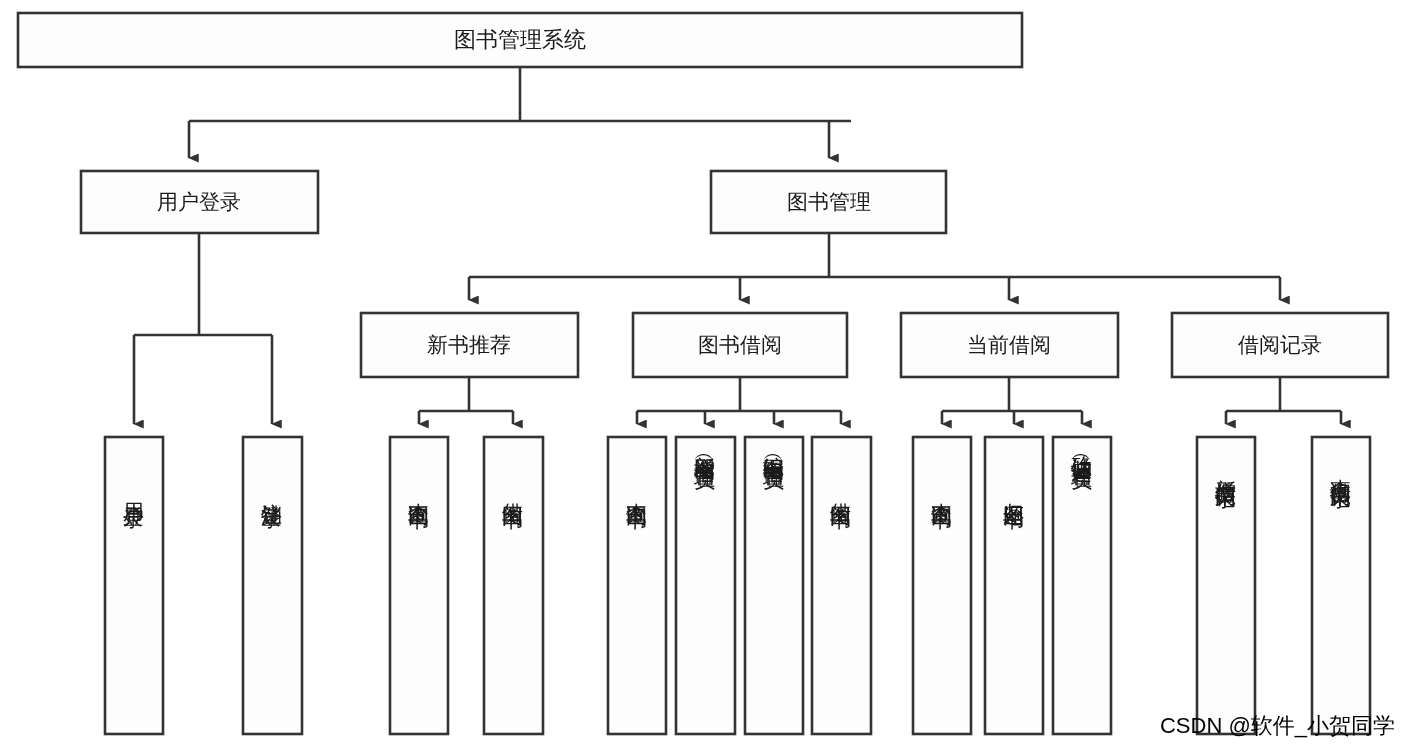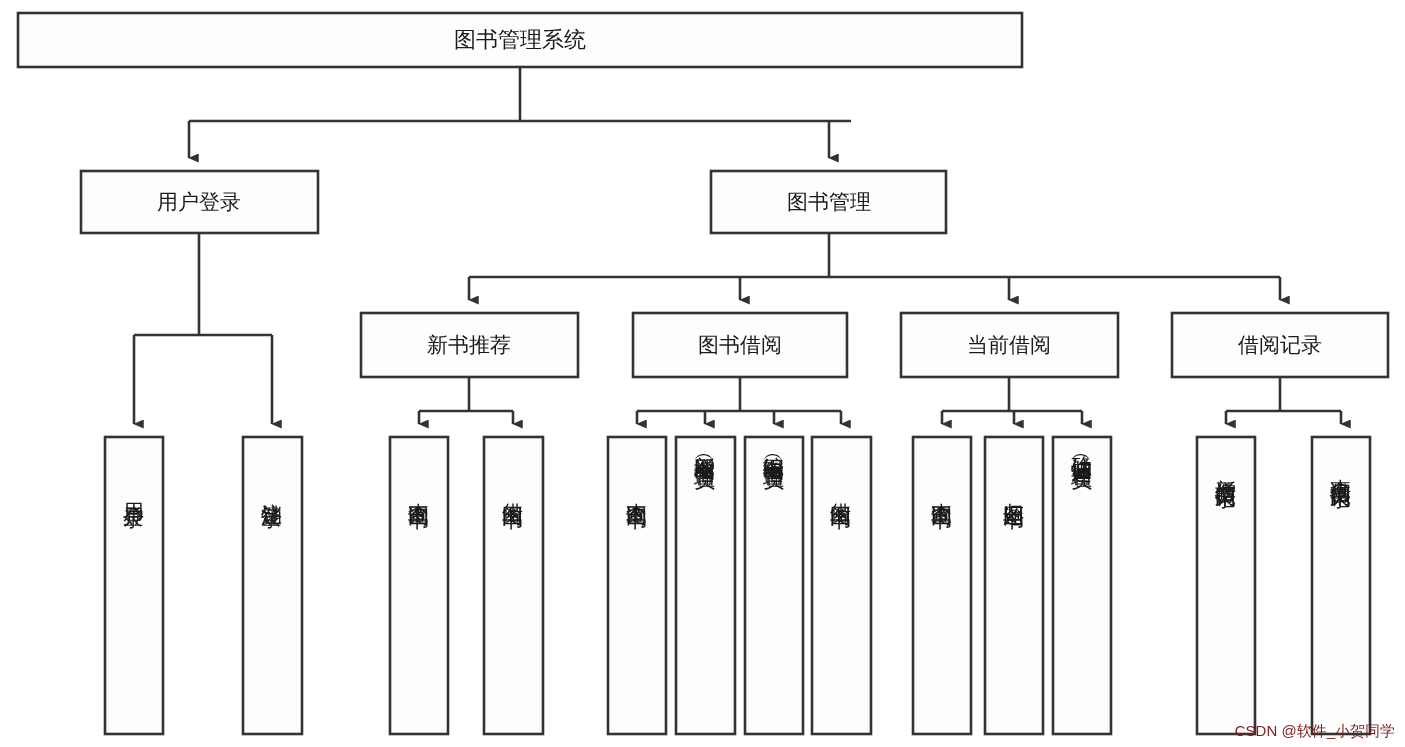--- a/index.html
+++ b/index.html
@@ -50,22 +50,22 @@
     writing-mode: vertical-rl;
     text-orientation: upright;
     text-anchor: middle;
     letter-spacing: 2px;
   }
   .watermark-text {
     position: absolute;
     right: 10px;
     bottom: 6px;
     font-family: "Liberation Sans", "DejaVu Sans", sans-serif;
-    font-size: 15px;
-    color: #7f1d1d;
+    font-size: 22px;
+    color: #000000;
     white-space: nowrap;
     pointer-events: none;
   }
 </style>
 </head>
 <body>
 
 <svg id="diagram" viewBox="0 0 1405 747" xmlns="http://www.w3.org/2000/svg">
 
   <defs>

